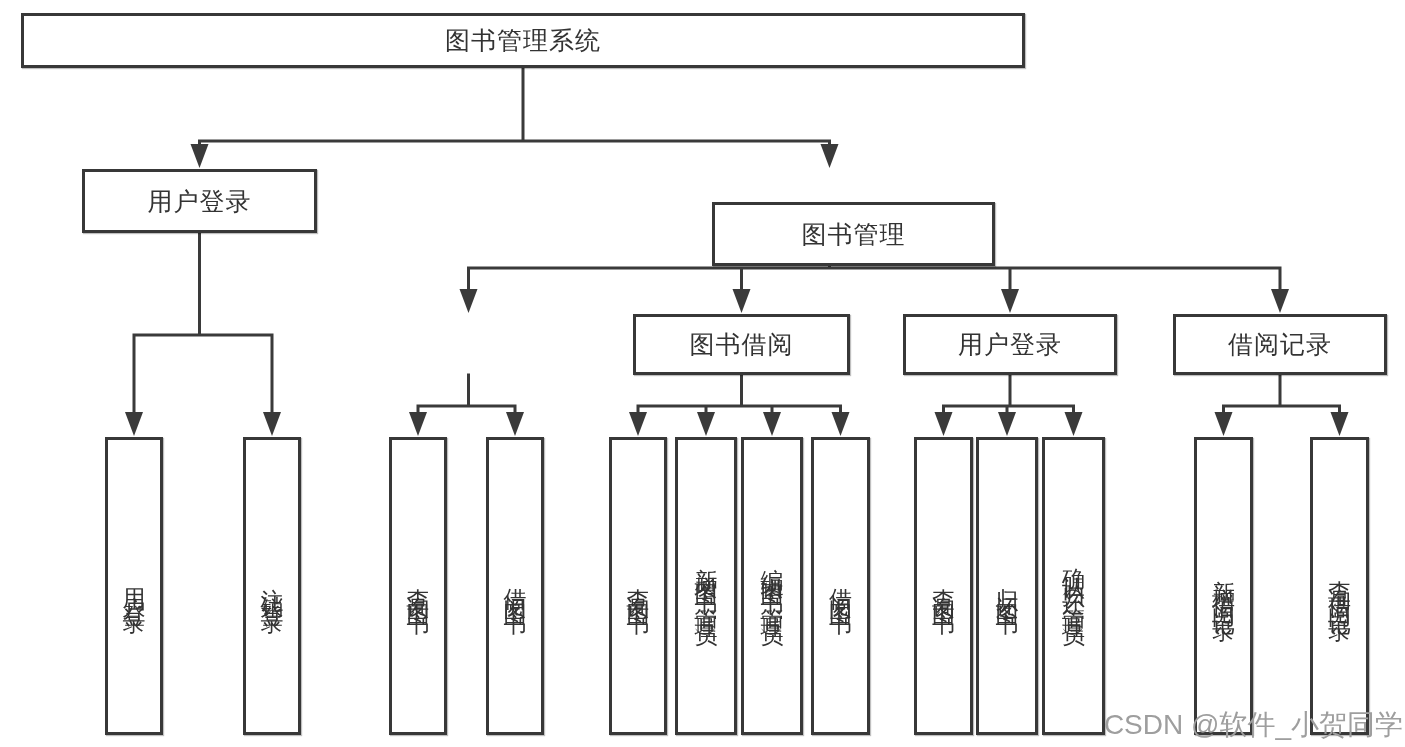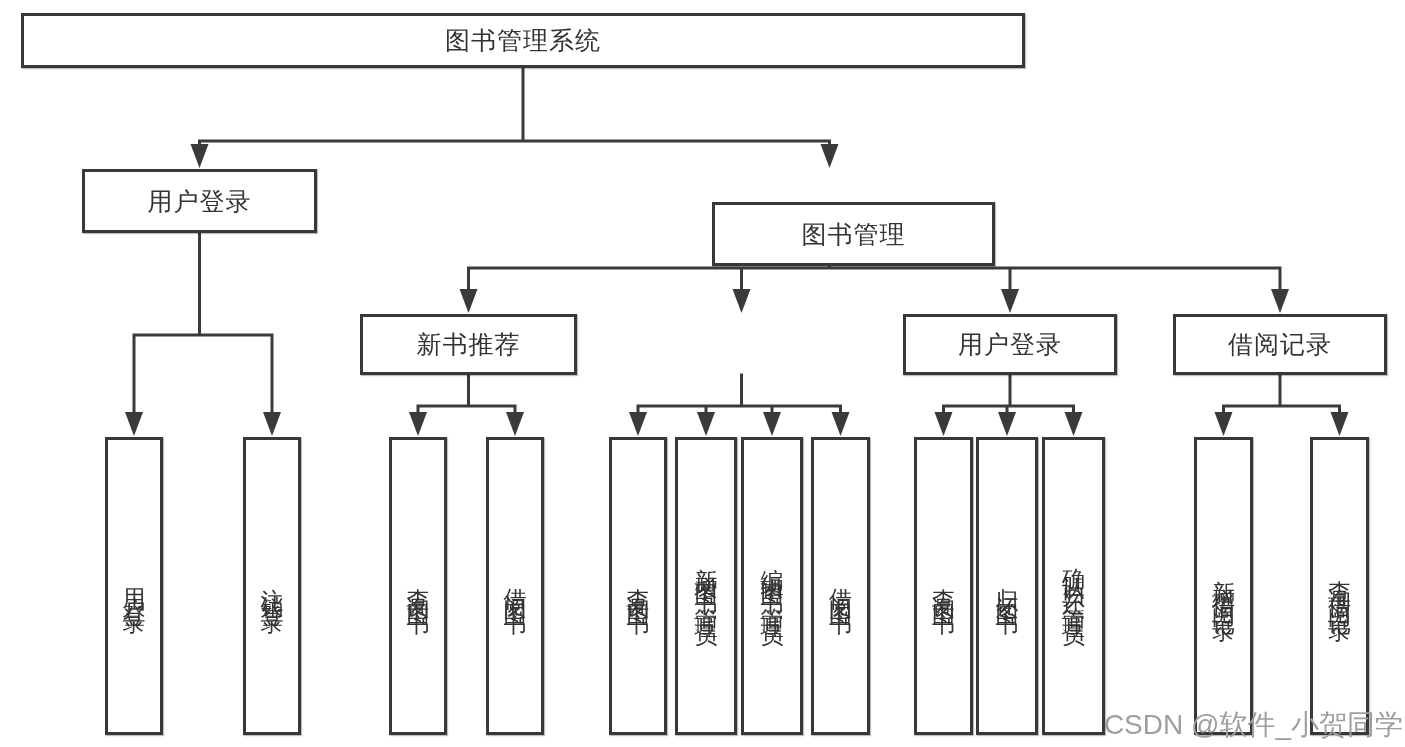--- a/index.html
+++ b/index.html
@@ -89,21 +89,21 @@
       <polygon points="1214.5,412 1232.5,412 1223.5,436"></polygon>
       <polygon points="1330.5,412 1348.5,412 1339.5,436"></polygon>
     </g>
   </svg>
 
   <div class="node hbox" style="left:21px; top:13px; width:1004px; height:55px;">图书管理系统</div>
 
   <div class="node hbox" style="left:82px; top:169px; width:235px; height:64px;">用户登录</div>
   <div class="node hbox" style="left:712px; top:173px; width:283px; height:64px;margin-top:29px;">图书管理</div>
 
-  <div class="node hbox" style="left:360px; top:314px; width:217px; height:61px;">新书推荐</div>
+  <div class="node hbox" style="left:633px; top:314px; width:217px; height:61px;">图书借阅</div>
   <div class="node hbox" style="left:903px; top:314px; width:214px; height:61px;">用户登录</div>
   <div class="node hbox" style="left:1173px; top:314px; width:214px; height:61px;">借阅记录</div>
 
   <div class="node vbox" style="left:105px; width:58px;">用户登录</div>
   <div class="node vbox" style="left:243px; width:58px;">注销登录</div>
 
   <div class="node vbox" style="left:389px; width:58px;">查询图书</div>
   <div class="node vbox" style="left:486px; width:58px;">借阅图书</div>
 
   <div class="node vbox" style="left:609px; width:58px;">查询图书</div>

